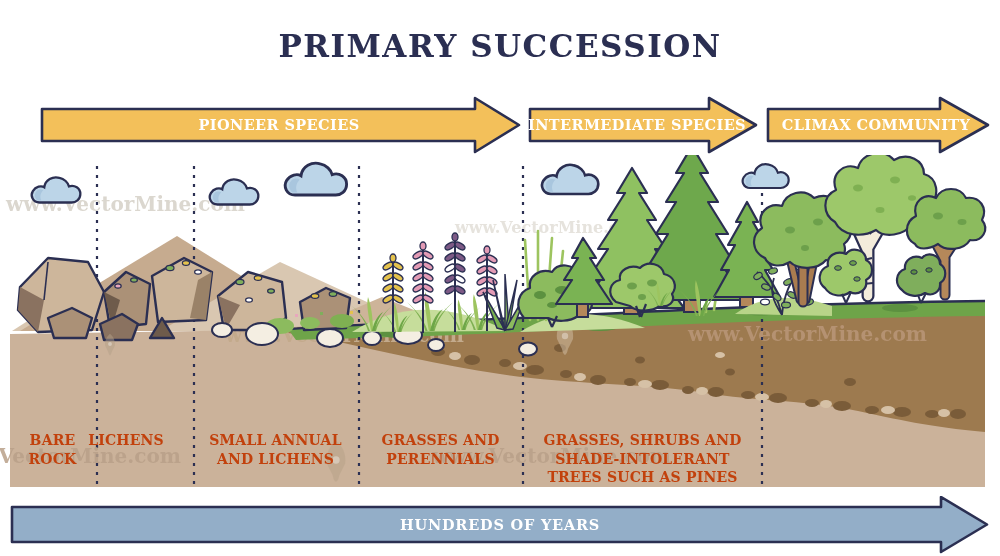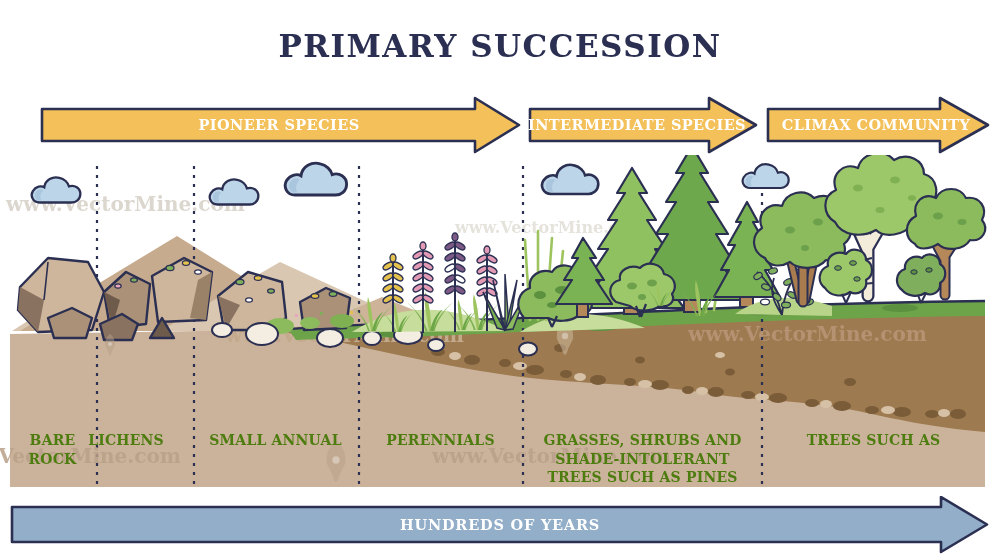--- a/index.html
+++ b/index.html
@@ -9,21 +9,21 @@
          font-size:31px;font-weight:bold;color:#2b2f52;letter-spacing:1.5px;}
   svg.layer{position:absolute;left:0;display:block;}
   .arrows{top:95px;}
   .scene{top:155px;}
   .timeline{top:496px;}
   .yarrow{fill:#f3c05a;stroke:#2b2f52;stroke-width:2.6;stroke-linejoin:round;}
   .barrow{fill:#93aec8;stroke:#2b2f52;stroke-width:2.6;stroke-linejoin:round;}
   .arrow-label{fill:#ffffff;font-size:14.5px;font-weight:bold;letter-spacing:.4px;
                text-anchor:middle;font-family:"DejaVu Serif",serif;}
   .stage{position:absolute;top:431px;text-align:center;font-size:14px;font-weight:bold;
-         color:#4d7c0f;line-height:18.5px;letter-spacing:.2px;}
+         color:#c2410c;line-height:18.5px;letter-spacing:.2px;}
   .wm{font-family:"DejaVu Serif",serif;font-weight:bold;}
   .rock{stroke:#2b2f52;stroke-width:2.4;stroke-linejoin:round;}
   .veg{stroke:#2b2f52;stroke-width:2.2;stroke-linejoin:round;}
   .stone{fill:#f4eee2;stroke:#2b2f52;stroke-width:2;}
 </style>
 </head>
 <body>
 
 <div class="canvas">
 
@@ -390,31 +390,32 @@
   <div>
     <div class="stage" style="left:10px;width:85px">
       <div>BARE</div>
       <div>ROCK</div>
     </div>
     <div class="stage" style="left:77px;width:98px">
       <div>LICHENS</div>
     </div>
     <div class="stage" style="left:193px;width:165px">
       <div>SMALL ANNUAL</div>
+      <div>AND LICHENS</div>
     </div>
     <div class="stage" style="left:358px;width:165px">
+      <div>GRASSES AND</div>
       <div>PERENNIALS</div>
     </div>
     <div class="stage" style="left:523px;width:239px">
       <div>GRASSES, SHRUBS AND</div>
       <div>SHADE-INTOLERANT</div>
       <div>TREES SUCH AS PINES</div>
     </div>
     <div class="stage" style="left:762px;width:223px">
-      <div>TREES SUCH AS</div>
     </div>
   </div>
 
   <svg class="layer timeline" width="1000" height="60" viewBox="0 496 1000 60">
     <polygon class="barrow" points="12,507 941,507 941,497 987,524.5 941,552 941,542 12,542"></polygon>
     <text class="arrow-label" x="500" y="530" style="letter-spacing:.8px">HUNDREDS OF YEARS</text>
   </svg>
 
 </div>
 

